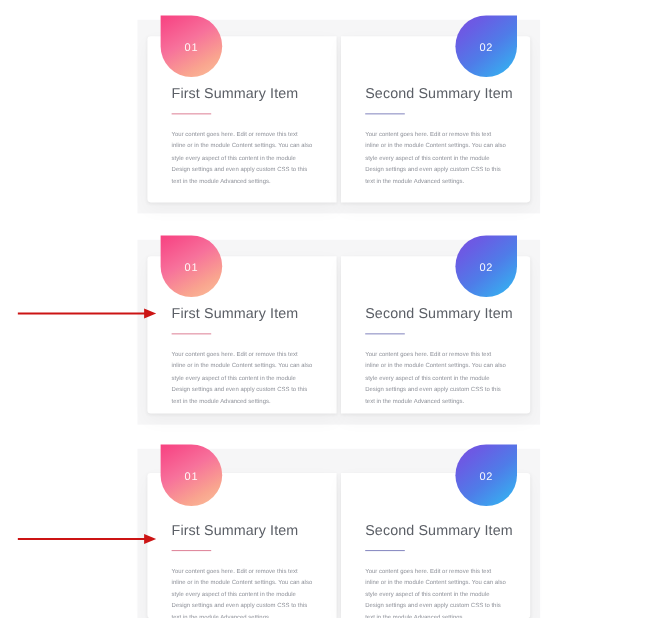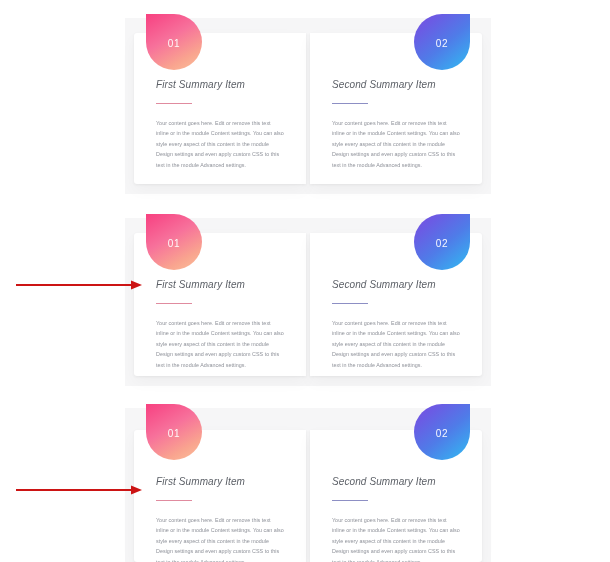--- a/index.html
+++ b/index.html
@@ -95,28 +95,27 @@
   
   .card-body {
     position: absolute;
     left: 0; right: 0;
     top: 45px;
     padding: 0 22px;
   }
   #section-3 .card-body { top: 45px; }
 
   .card-title {
-    font-size: 10px;
+    font-size: 13px;
     font-weight: 400;
     color: #5b5f66;
     letter-spacing: 0.1px;
     margin: 0 0 0 0;
     line-height: 14px;
     white-space: nowrap;
-    font-style: italic;
   }
 
   .divider {
     width: 36px;
     height: 1px;
     margin-top: 11px;
     margin-bottom: 14px;
   }
   .divider.pink { background: #e08b9f; }
   .divider.blue { background: #8d8fc4; }

